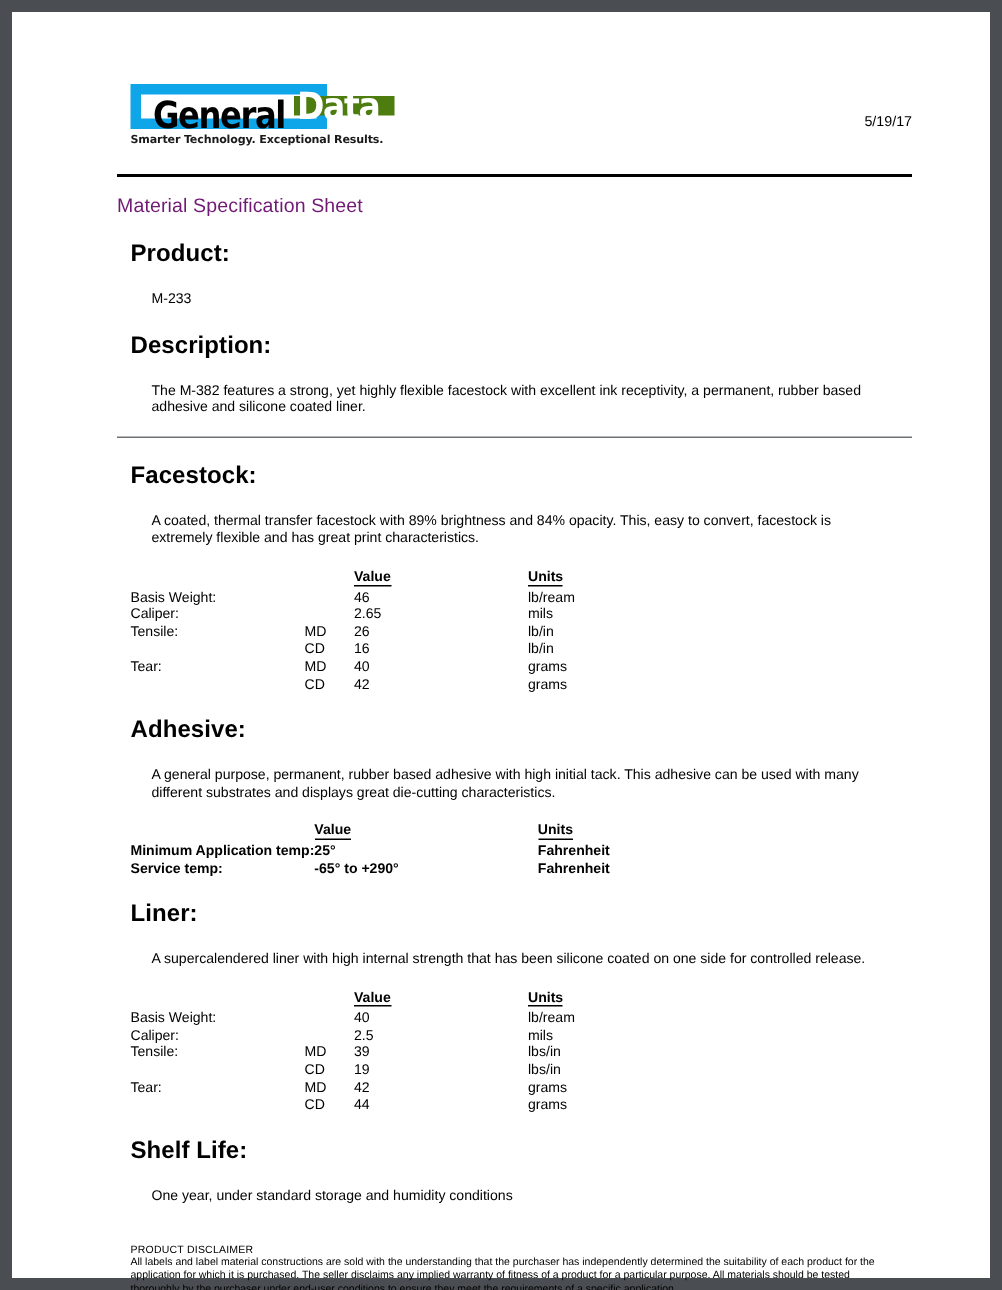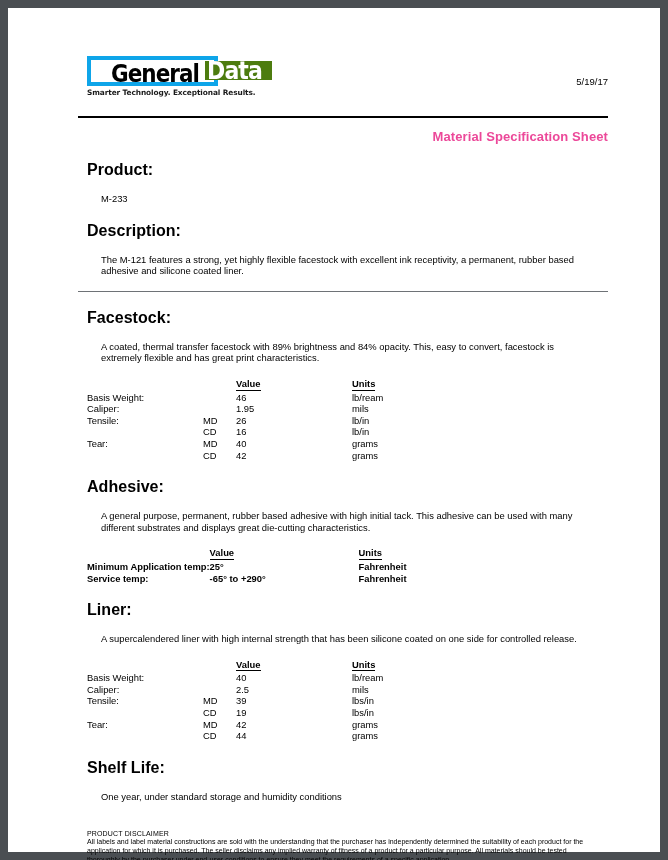--- a/index.html
+++ b/index.html
@@ -34,23 +34,23 @@
     position: relative;
     height: 62px;
   }
   .logo {
     position: absolute;
     left: 9px;
     top: 4px;
     width: 131px;
   }
   .logo-box {
-    border: 4px solid #0ea5e9;
+    border: 7px solid #0ea5e9;
     background: #ffffff;
-    padding: 1px 2px 2px 20px;
+    padding: 1px 2px 2px 8px;
     display: flex;
     align-items: stretch;
     height: 30px;
     box-sizing: border-box;
   }
   .logo-general {
     font-family: "DejaVu Sans", sans-serif;
     font-weight: bold;
     font-size: 25px;
     line-height: 26px;
@@ -99,24 +99,24 @@
   .rule-thick {
     border-top: 2.5px solid #000000;
     margin-top: 2px;
   }
   .rule-thin {
     border-top: 1.5px solid #6e7276;
     margin: 13px 0 0 0;
   }
 
   .doc-title {
-    text-align: right;
+    text-align: left;
     font-size: 13px;
-    font-weight: bold;
-    color: #ec4899;
+    font-weight: normal;
+    color: #701a75;
     margin-top: 11px;
     letter-spacing: 0.1px;
   }
 
   
   .section {
     margin-top: 17px;
     padding-left: 9px;
   }
   .sec-head {
@@ -243,21 +243,21 @@
 
     <div class="doc-title">Material Specification Sheet</div>
 
     <div class="section">
       <p class="sec-head">Product:</p>
       <p class="sec-body">M-233</p>
     </div>
 
     <div class="section">
       <p class="sec-head">Description:</p>
-      <p class="sec-body wide">The M-121 features a strong, yet highly flexible facestock with excellent ink receptivity, a permanent, rubber based adhesive and silicone coated liner.</p>
+      <p class="sec-body wide">The M-382 features a strong, yet highly flexible facestock with excellent ink receptivity, a permanent, rubber based adhesive and silicone coated liner.</p>
     </div>
 
     <div class="rule-thin"></div>
 
     <div class="section">
       <p class="sec-head">Facestock:</p>
       <p class="sec-body">A coated, thermal transfer facestock with 89% brightness and 84% opacity. This, easy to convert, facestock is extremely flexible and has great print characteristics.</p>
 
       <table class="spec-table">
         <thead>
@@ -271,21 +271,21 @@
         <tbody>
           <tr>
             <td>Basis Weight:</td>
             <td></td>
             <td>46</td>
             <td>lb/ream</td>
           </tr>
           <tr>
             <td>Caliper:</td>
             <td></td>
-            <td>1.95</td>
+            <td>2.65</td>
             <td>mils</td>
           </tr>
           <tr>
             <td>Tensile:</td>
             <td>MD</td>
             <td>26</td>
             <td>lb/in</td>
           </tr>
           <tr>
             <td></td>

